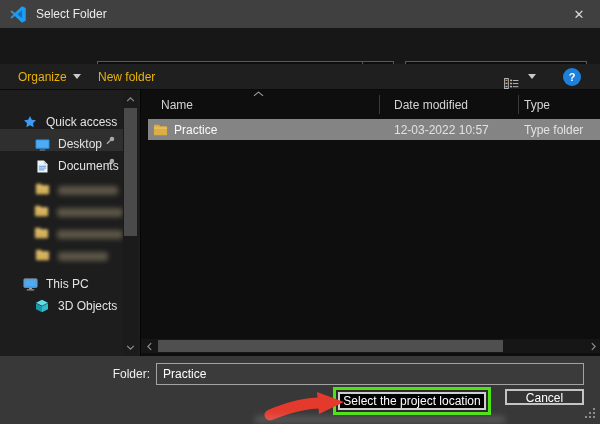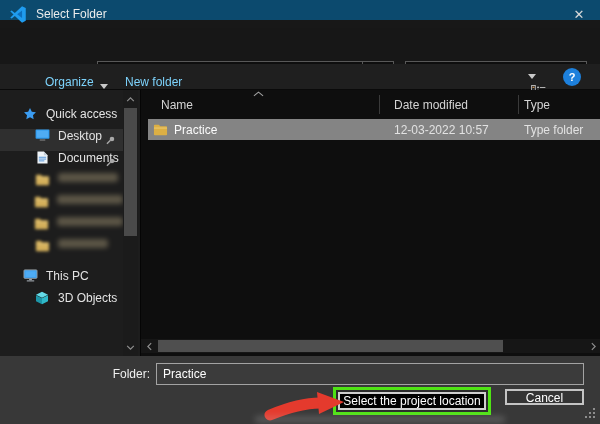--- a/index.html
+++ b/index.html
@@ -1,21 +1,21 @@
 <!DOCTYPE html>
 <html><head>
 <meta charset="utf-8">
 <style>
   * { margin:0; padding:0; box-sizing:border-box; }
   html,body { width:600px; height:424px; background:#101010; overflow:hidden; }
   body { font-family:"Liberation Sans", sans-serif; font-size:12px; color:#e4e4e4; }
   #win { position:relative; width:600px; height:424px; background:#181818; }
 
   
-  .titlebar { position:absolute; left:0; top:0; width:600px; height:20px; background:#0c4a6e; }
+  .titlebar { position:absolute; left:0; top:0; width:600px; height:28px; background:#404040; }
   .titlebar .app-icon { position:absolute; left:9px; top:5px; width:18px; height:18px; }
   .titlebar .title { position:absolute; left:36px; top:7px; color:#ececec; }
   .close-btn { position:absolute; right:0; top:0; width:42px; height:28px; display:flex; align-items:center; justify-content:center; color:#d8d8d8; font-size:13px; cursor:pointer; }
 
   
   .navbar { position:absolute; left:0; top:28px; width:600px; height:36px; background:#171717; }
   .nav-btn { position:absolute; top:33px; height:26px; display:flex; align-items:center; justify-content:center; font-size:15px; }
   .nav-back { left:4px; width:24px; color:#e6e6e6; }
   .nav-fwd { left:28px; width:24px; color:#5f5f5f; }
   .nav-hist { left:54px; width:14px; }
@@ -24,32 +24,32 @@
   .addr-box .crumb { color:#e6e6e6; padding:0 2px; }
   .addr-box .sep { display:flex; margin:0 5px; }
   .addr-dd { position:absolute; right:6px; top:10px; }
   .refresh-box { position:absolute; left:363px; top:33px; width:31px; height:26px; background:#0e0e0e; border:1px solid #585858; border-left:none; display:flex; align-items:center; justify-content:center; }
   .search-box { position:absolute; left:405px; top:33px; width:182px; height:26px; background:#0e0e0e; border:1px solid #585858; display:flex; align-items:center; padding-left:13px; }
   .search-box input { background:transparent; border:none; outline:none; color:#8b8b8b; font-family:"Liberation Sans",sans-serif; font-size:12px; margin-left:10px; width:130px; }
   .search-box input::placeholder { color:#8b8b8b; opacity:1; }
 
   
   .toolbar { position:absolute; left:0; top:64px; width:600px; height:26px; background:#1f1f1f; border-bottom:1px solid #0a0a0a; }
-  .tool-btn { position:absolute; top:0; height:25px; display:flex; align-items:flex-end; gap:6px; color:#7dd3fc; cursor:pointer;margin-left:27px; }
+  .tool-btn { position:absolute; top:0; height:25px; display:flex; align-items:center; gap:6px; color:#eab308; cursor:pointer; }
   .tb-organize { left:18px; }
   .tb-newfolder { left:98px; }
   .tb-view { left:504px; top:7px; }
   .tb-viewdd { left:528px; top:10px; position:absolute; }
   .help-btn { position:absolute; left:563px; top:4px; width:18px; height:18px; border-radius:50%; background:#1d80dc; color:#fff; font-weight:bold; font-size:11px; display:flex; align-items:center; justify-content:center; cursor:pointer; }
 
   
   .bodyarea { position:absolute; left:0; top:90px; width:600px; height:266px; }
   .sidebar { position:absolute; left:0; top:0; width:140px; height:266px; background:#1d1d1d; overflow:hidden; }
   .side-list { position:absolute; left:0; top:17px; width:123px; }
-  .side-item { position:relative; height:22px; width:123px; display:flex; align-items:flex-start; cursor:pointer; }
+  .side-item { position:relative; height:22px; width:123px; display:flex; align-items:flex-end; cursor:pointer; }
   .side-item.ind0 { padding-left:22px; }
   .side-item.ind1 { padding-left:34px; }
   .side-item.sel { background:#2f2f2f; }
   .side-item.gap { margin-top:8px; }
   .side-item .lbl { margin-left:8px; color:#e3e3e3; white-space:nowrap; }
   .side-item .icon { display:flex; width:16px; justify-content:center; }
   .side-item .icon.blurred { filter:blur(1.6px) saturate(.8); }
   .blurblob { height:9px; margin-left:8px; border-radius:3px; background:#8f8468; opacity:.55; filter:blur(2.4px); }
   .pin { position:absolute; right:5px; top:6px; }
   

